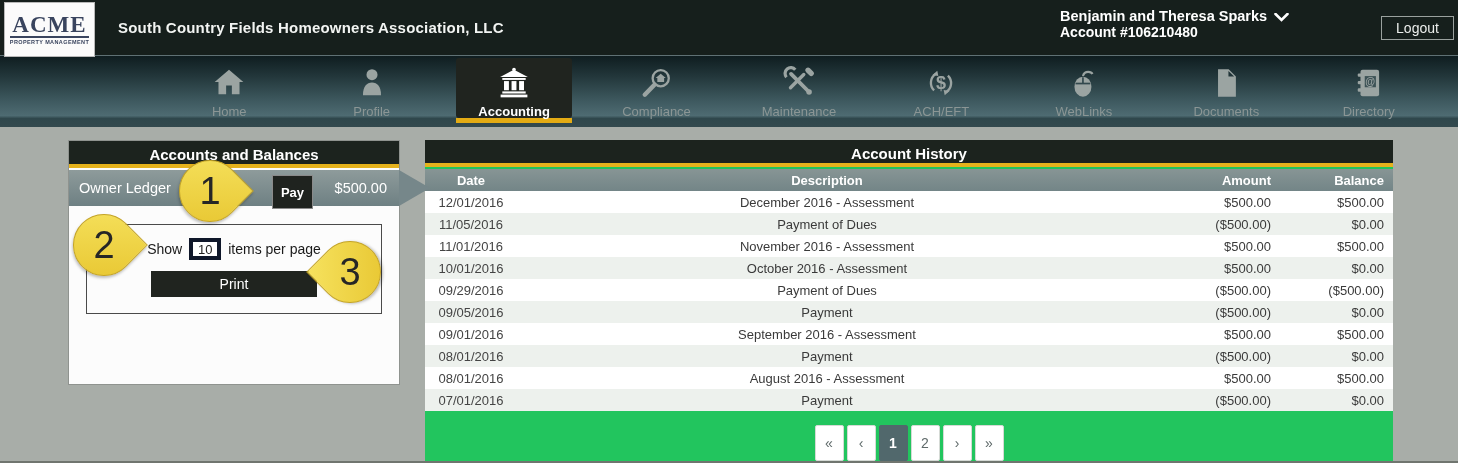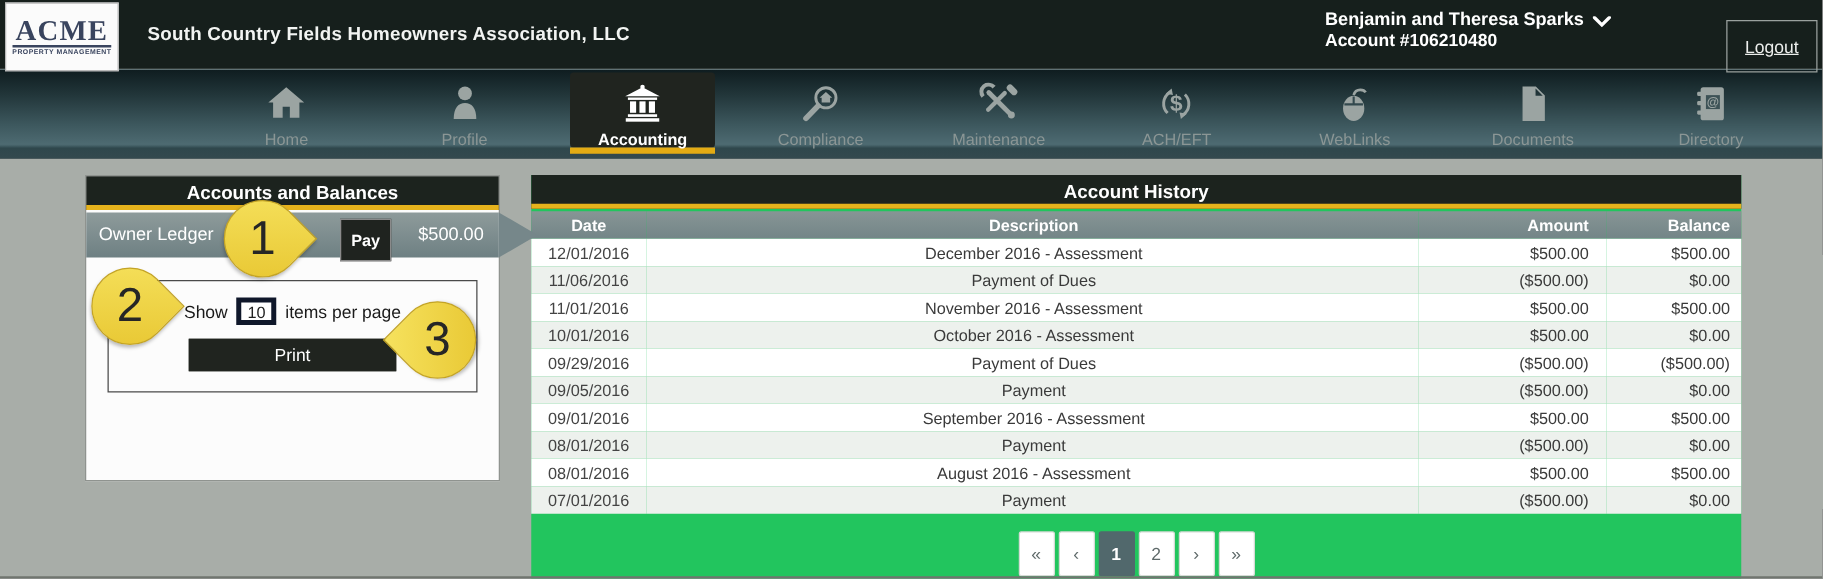--- a/index.html
+++ b/index.html
@@ -13,22 +13,22 @@
               align-items:center; justify-content:center; }
   .logo-acme { font-family:"Liberation Serif", serif; font-size:23px; font-weight:bold; letter-spacing:1px;
                color:#39445e; line-height:22px; border-bottom:2px solid #39445e; padding:0 2px; }
   .logo-sub { font-size:5.5px; letter-spacing:0.4px; color:#39445e; margin-top:1px; font-weight:bold; }
   .org-name { position:absolute; left:118px; top:0; height:55px; display:flex; align-items:center;
               color:#f2f4f2; font-size:15px; font-weight:bold; letter-spacing:0.2px; }
   .user-block { position:absolute; left:1060px; top:8px; color:#fff; }
   .user-name { font-size:14.5px; font-weight:bold; display:flex; align-items:center; gap:7px; }
   .chevron { display:inline-flex; margin-top:2px; }
   .account-num { font-size:14px; font-weight:bold; margin-top:0; }
-  .logout-btn { position:absolute; left:1381px; top:16px; width:73px; height:42px; background:transparent;
-                border:1px solid #9aa19e; color:#eceeec; font-size:14px; font-family:inherit; cursor:pointer;text-decoration:underline; }
+  .logout-btn { position:absolute; left:1381px; top:16px; width:73px; height:24px; background:transparent;
+                border:1px solid #9aa19e; color:#eceeec; font-size:14px; font-family:inherit; cursor:pointer; }
 
   
   .navbar { position:absolute; top:55px; left:0; width:100%; height:72px;
             background:linear-gradient(to bottom,#0f1d20 0%,#22363a 28%,#3d585e 62%,#4e6b72 84%,#2f474c 88%,#33494e 100%);
             border-top:1px solid rgba(255,255,255,0.22); z-index:3; }
   .nav-items { position:absolute; left:158px; right:18px; top:0; bottom:0; display:flex; }
   .nav-item { flex:1; position:relative; display:flex; flex-direction:column; align-items:center;
               padding-top:7px; cursor:pointer; }
   .nav-icon { height:40px; display:flex; align-items:center; justify-content:center; color:#9ba4a2; z-index:2; }
   .nav-label { font-size:13px; color:#8b9695; margin-top:1px; z-index:2; }
@@ -278,21 +278,21 @@
           </tr>
         </thead>
         <tbody>
           <tr>
             <td class="td-date">12/01/2016</td>
             <td class="td-desc">December 2016 - Assessment</td>
             <td class="td-amount">$500.00</td>
             <td class="td-balance">$500.00</td>
           </tr>
           <tr>
-            <td class="td-date">11/06/2016</td>
+            <td class="td-date">11/05/2016</td>
             <td class="td-desc">Payment of Dues</td>
             <td class="td-amount">($500.00)</td>
             <td class="td-balance">$0.00</td>
           </tr>
           <tr>
             <td class="td-date">11/01/2016</td>
             <td class="td-desc">November 2016 - Assessment</td>
             <td class="td-amount">$500.00</td>
             <td class="td-balance">$500.00</td>
           </tr>

